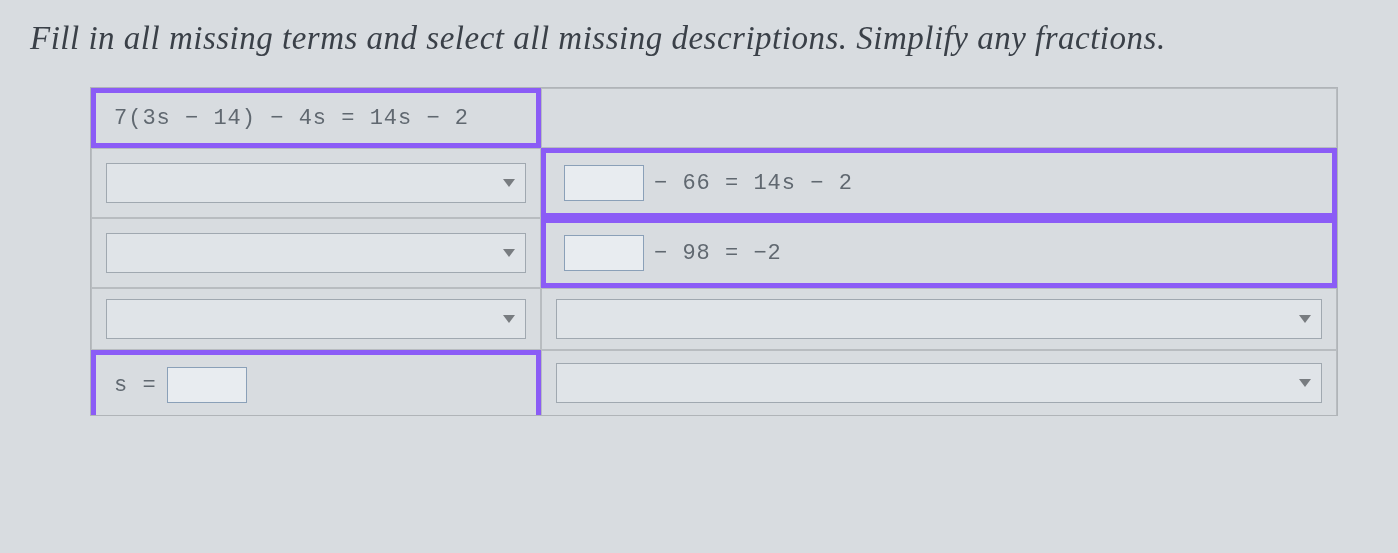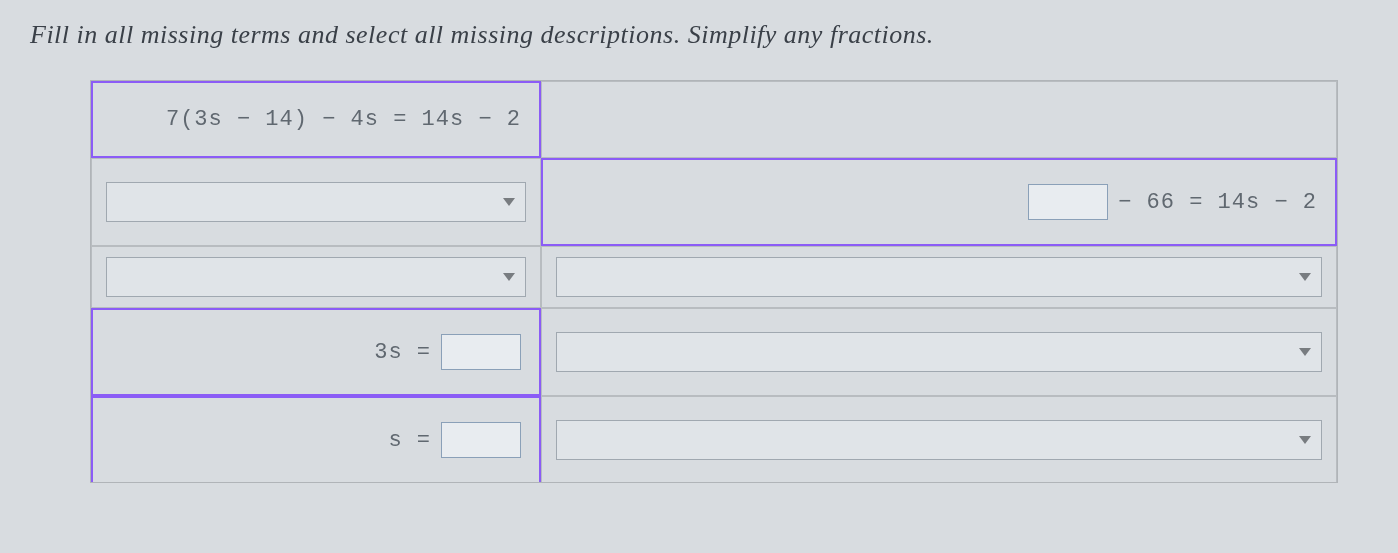--- a/index.html
+++ b/index.html
@@ -5,39 +5,39 @@
     * { box-sizing: border-box; margin: 0; padding: 0; }
     body {
       font-family: Georgia, 'Times New Roman', serif;
       background: #d8dce0;
       padding: 20px 30px;
       width: 1398px;
       height: 553px;
     }
     .instruction {
       font-style: italic;
-      font-size: 26px;
+      font-size: 33px;
       color: #3a4048;
       margin-bottom: 30px;
       letter-spacing: 0.5px;
     }
     .worksheet {
       display: grid;
       grid-template-columns: 450px 1fr;
       border: 1px solid #b0b4b8;
       margin-left: 60px;
       margin-right: 30px;
       font-family: 'Courier New', monospace;
     }
     .equation-cell {
-      border: 2px solid #8b5cf6;
-      padding: 24px 18px;
+      border: 5px solid #8b5cf6;
+      padding: 12px 18px;
       display: flex;
       align-items: center;
-      justify-content: flex-end;
+      justify-content: flex-start;
       font-size: 22px;
       color: #606870;
       min-height: 60px;
       gap: 10px;
       flex-wrap: nowrap;
     }
     .desc-cell {
       border: 1px solid #b8bcc0;
       padding: 10px 14px;
       display: flex;
@@ -104,30 +104,30 @@
   <div class="equation-cell">
     <input type="text" class="input-small" style="">
     <span class="eq-text">− 66 = 14s − 2</span>
   </div>
   <div class="desc-cell">
     <div class="select-box">
       <span class="chevron"></span>
     </div>
   </div>
 
+  <div class="equation-cell">
+    <input type="text" class="input-small" style="">
+    <span class="eq-text">− 98 = −2</span>
+  </div>
   <div class="desc-cell">
     <div class="select-box">
       <span class="chevron"></span>
     </div>
   </div>
 
-  <div class="equation-cell">
-    <span class="eq-text">3s =</span>
-    <input type="text" class="input-small" style="">
-  </div>
   <div class="desc-cell">
     <div class="select-box">
       <span class="chevron"></span>
     </div>
   </div>
 
   <div class="equation-cell" style="border-bottom:none;">
     <span class="eq-text">s =</span>
     <input type="text" class="input-small" style="">
   </div>

